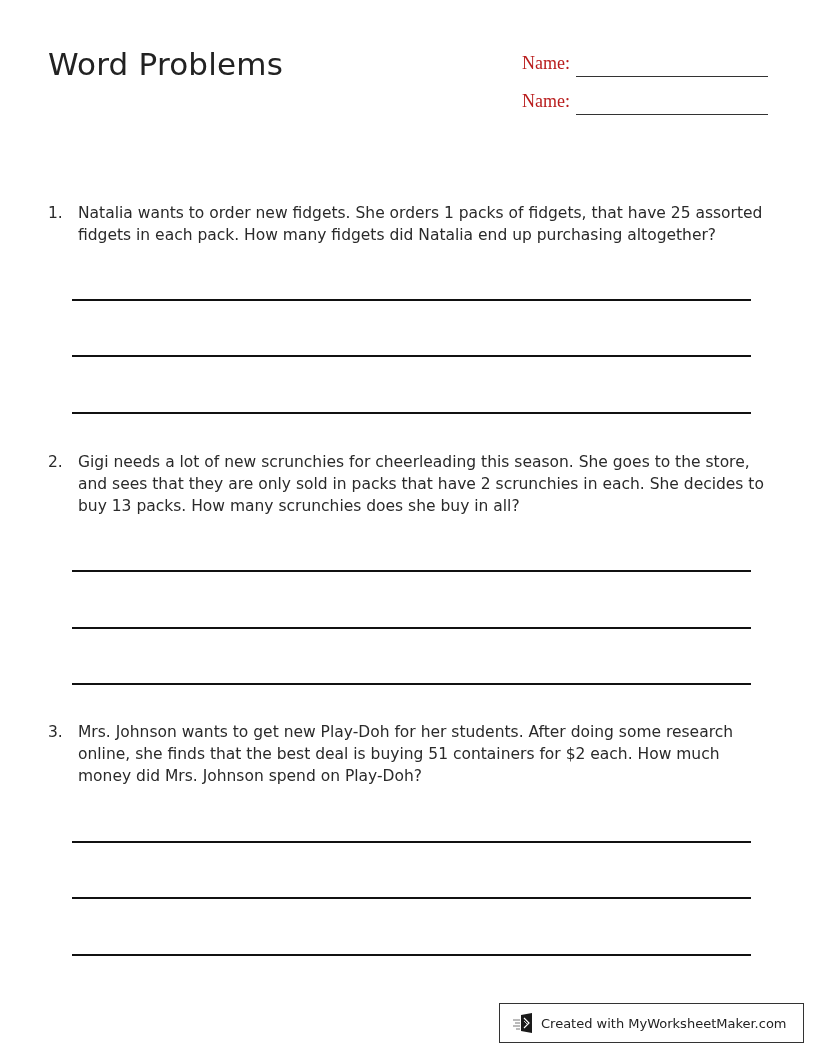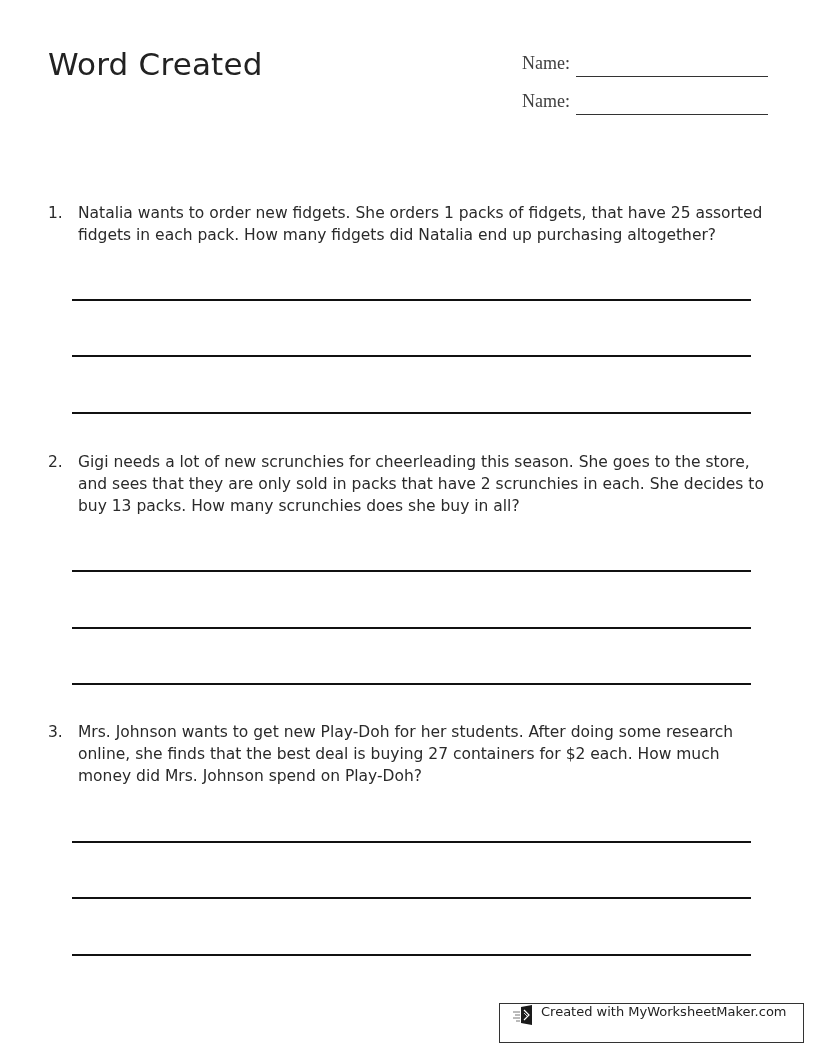--- a/index.html
+++ b/index.html
@@ -1,33 +1,33 @@
 <!DOCTYPE html>
 <html><head>
 <meta charset="utf-8">
 <style>
   html, body { margin: 0; padding: 0; background: #ffffff; }
   body { width: 816px; height: 1056px; position: relative; overflow: hidden; color: #2a2a2a; }
   .title { position: absolute; left: 48px; top: 46px; font-family: "DejaVu Sans", sans-serif; font-size: 31px; font-weight: normal; color: #222; letter-spacing: 0.2px; }
-  .field-label { position: absolute; font-family: "Liberation Serif", serif; font-size: 18px; color: #404040; text-align: right; width: 80px; }
+  .field-label { position: absolute; font-family: "Liberation Serif", serif; font-size: 18px; color: #b91c1c; text-align: right; width: 80px; }
   .field-line { position: absolute; left: 576px; width: 192px; height: 0; border-top: 1.5px solid #333; }
   .question { position: absolute; left: 48px; width: 730px; font-family: "DejaVu Sans", sans-serif; font-size: 15.5px; line-height: 22px; color: #2a2a2a; }
   .q-num { position: absolute; left: 0; top: 0; }
   .q-text { position: absolute; left: 30px; top: 0; width: 695px; }
   .answer-line { position: absolute; left: 72px; width: 679px; height: 2px; background: #111; }
-  .footer { position: absolute; left: 499px; top: 1003px; width: 305px; height: 40px; border: 1.2px solid #333; box-sizing: border-box; display: flex; align-items: flex-start; }
+  .footer { position: absolute; left: 499px; top: 1003px; width: 305px; height: 40px; border: 1.2px solid #333; box-sizing: border-box; display: flex; align-items: center; }
   .footer-icon { margin-left: 12px; width: 24px; height: 22px; }
   .footer-text { margin-left: 5px; font-family: "DejaVu Sans", sans-serif; font-size: 13px; color: #222; }
 </style>
 </head>
 <body>
 
 <div>
 
-  <div class="title">Word Created</div>
+  <div class="title">Word Problems</div>
 
   <div class="field-label" style="left:490px; top:53px;">Name:</div>
   <div class="field-line" style="top:76px;"></div>
 
   <div class="field-label" style="left:490px; top:91px;">Name:</div>
   <div class="field-line" style="top:114px;"></div>
 
   <div class="question" style="top:202px;">
     <span class="q-num">1.</span>
     <span class="q-text">Natalia wants to order new fidgets. She orders 1 packs of fidgets, that have 25 assorted fidgets in each pack. How many fidgets did Natalia end up purchasing altogether?</span>
@@ -39,21 +39,21 @@
   <div class="question" style="top:451px;">
     <span class="q-num">2.</span>
     <span class="q-text">Gigi needs a lot of new scrunchies for cheerleading this season. She goes to the store, and sees that they are only sold in packs that have 2 scrunchies in each. She decides to buy 13 packs. How many scrunchies does she buy in all?</span>
   </div>
   <div class="answer-line" style="top:570px;"></div>
   <div class="answer-line" style="top:627px;"></div>
   <div class="answer-line" style="top:683px;"></div>
 
   <div class="question" style="top:721px;">
     <span class="q-num">3.</span>
-    <span class="q-text">Mrs. Johnson wants to get new Play-Doh for her students. After doing some research online, she finds that the best deal is buying 27 containers for $2 each. How much money did Mrs. Johnson spend on Play-Doh?</span>
+    <span class="q-text">Mrs. Johnson wants to get new Play-Doh for her students. After doing some research online, she finds that the best deal is buying 51 containers for $2 each. How much money did Mrs. Johnson spend on Play-Doh?</span>
   </div>
   <div class="answer-line" style="top:841px;"></div>
   <div class="answer-line" style="top:897px;"></div>
   <div class="answer-line" style="top:954px;"></div>
 
   <div class="footer">
     <svg class="footer-icon" viewBox="0 0 24 22">
       <line x1="1" y1="8" x2="8" y2="8" stroke="#777" stroke-width="1"></line>
       <line x1="3" y1="11" x2="8" y2="11" stroke="#777" stroke-width="1"></line>
       <line x1="1" y1="14" x2="8" y2="14" stroke="#777" stroke-width="1"></line>

